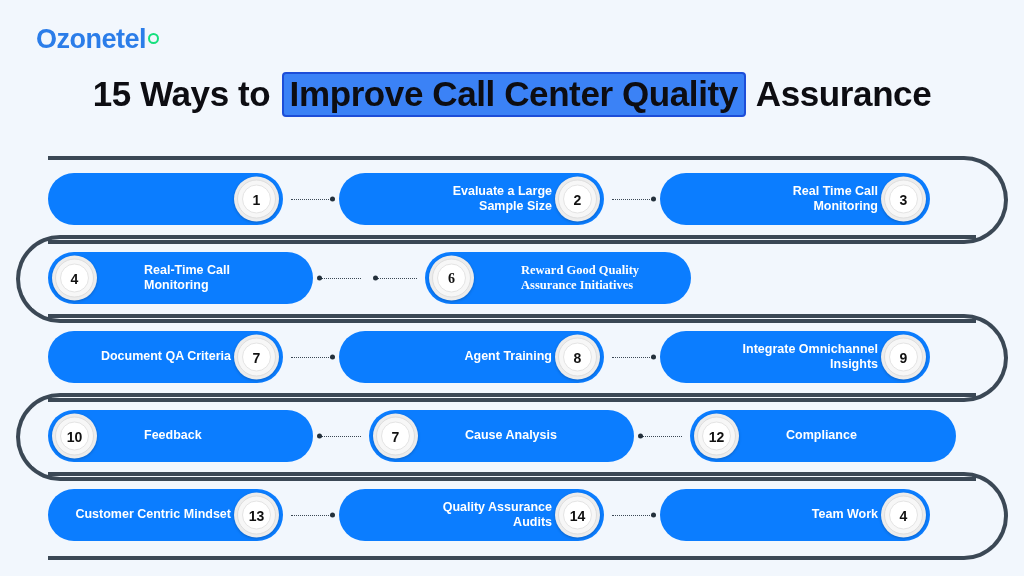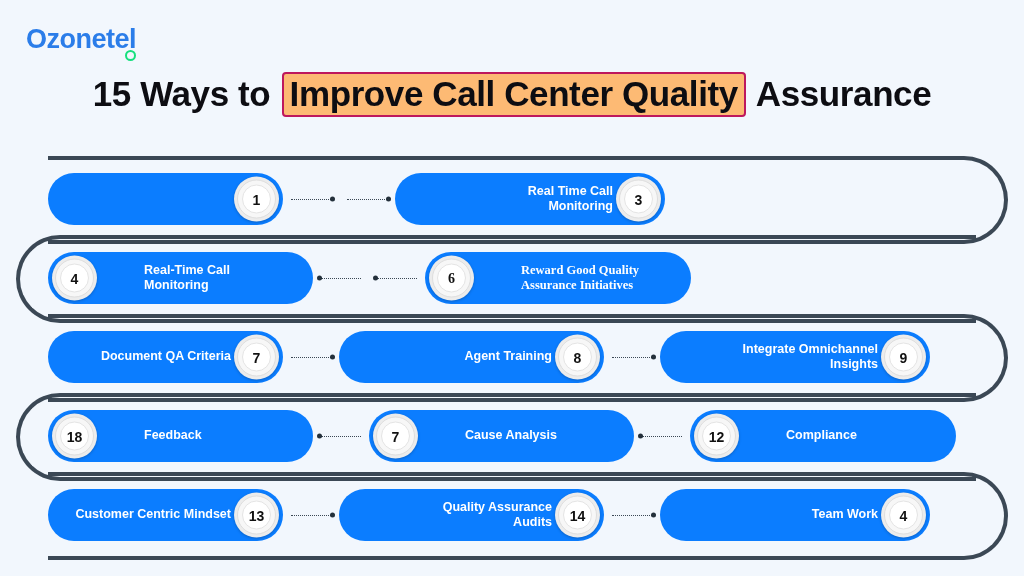--- a/index.html
+++ b/index.html
@@ -11,25 +11,24 @@
     height: 576px;
     background: #f2f7fd;
     font-family: "Liberation Sans", sans-serif;
     overflow: hidden;
     position: relative;
   }
 
   
   .logo {
     position: absolute;
-    left: 26px;
+    left: 36px;
     top: 26px;
     display: flex;
-    align-items: flex-end;
-    flex-direction: column;
+    align-items: center;
   }
   .logo-word {
     font-size: 27px;
     font-weight: 700;
     color: #2b7de9;
     letter-spacing: -0.5px;
     line-height: 1;
   }
   .logo-dot {
     width: 11px;
@@ -48,22 +47,22 @@
     right: 0;
     top: 72px;
     text-align: center;
     font-size: 35px;
     font-weight: 700;
     color: #0d0d12;
     letter-spacing: -0.4px;
     white-space: nowrap;
   }
   .title .hl {
-    background: #fdba74;
-    border: 2px solid #be185d;
+    background: #3b82f6;
+    border: 2px solid #1d4ed8;
     border-radius: 4px;
     padding: 2px 6px 4px 6px;
     margin: 0 2px;
     display: inline-block;
     line-height: 1;
   }
 
   
   .flow {
     position: absolute;
@@ -230,20 +229,27 @@
       <div class="row-inner">
         <div class="pill" style="width: 235px;">
           <div class="badge">
             <span class="badge-num">1</span>
           </div>
         </div>
         <div class="connector">
           <div class="dots"></div>
           <div class="cap"></div>
         </div>
+        <div class="pill" style="width: 265px;">
+          <span class="pill-label">Evaluate a Large
+Sample Size</span>
+          <div class="badge">
+            <span class="badge-num">2</span>
+          </div>
+        </div>
         <div class="connector">
           <div class="dots"></div>
           <div class="cap"></div>
         </div>
         <div class="pill" style="width: 270px;">
           <span class="pill-label">Real Time Call
 Monitoring</span>
           <div class="badge">
             <span class="badge-num">3</span>
           </div>
@@ -308,21 +314,21 @@
           </div>
         </div>
       </div>
     </div>
     <div class="row dir-left">
       <div class="track"></div>
       <div class="row-inner">
         <div class="pill" style="width: 265px;">
           <span class="pill-label">Feedback</span>
           <div class="badge">
-            <span class="badge-num">18</span>
+            <span class="badge-num">10</span>
           </div>
         </div>
         <div class="connector">
           <div class="dots"></div>
           <div class="cap"></div>
         </div>
         <div class="pill" style="width: 265px;">
           <span class="pill-label">Cause Analysis</span>
           <div class="badge">
             <span class="badge-num">7</span>

